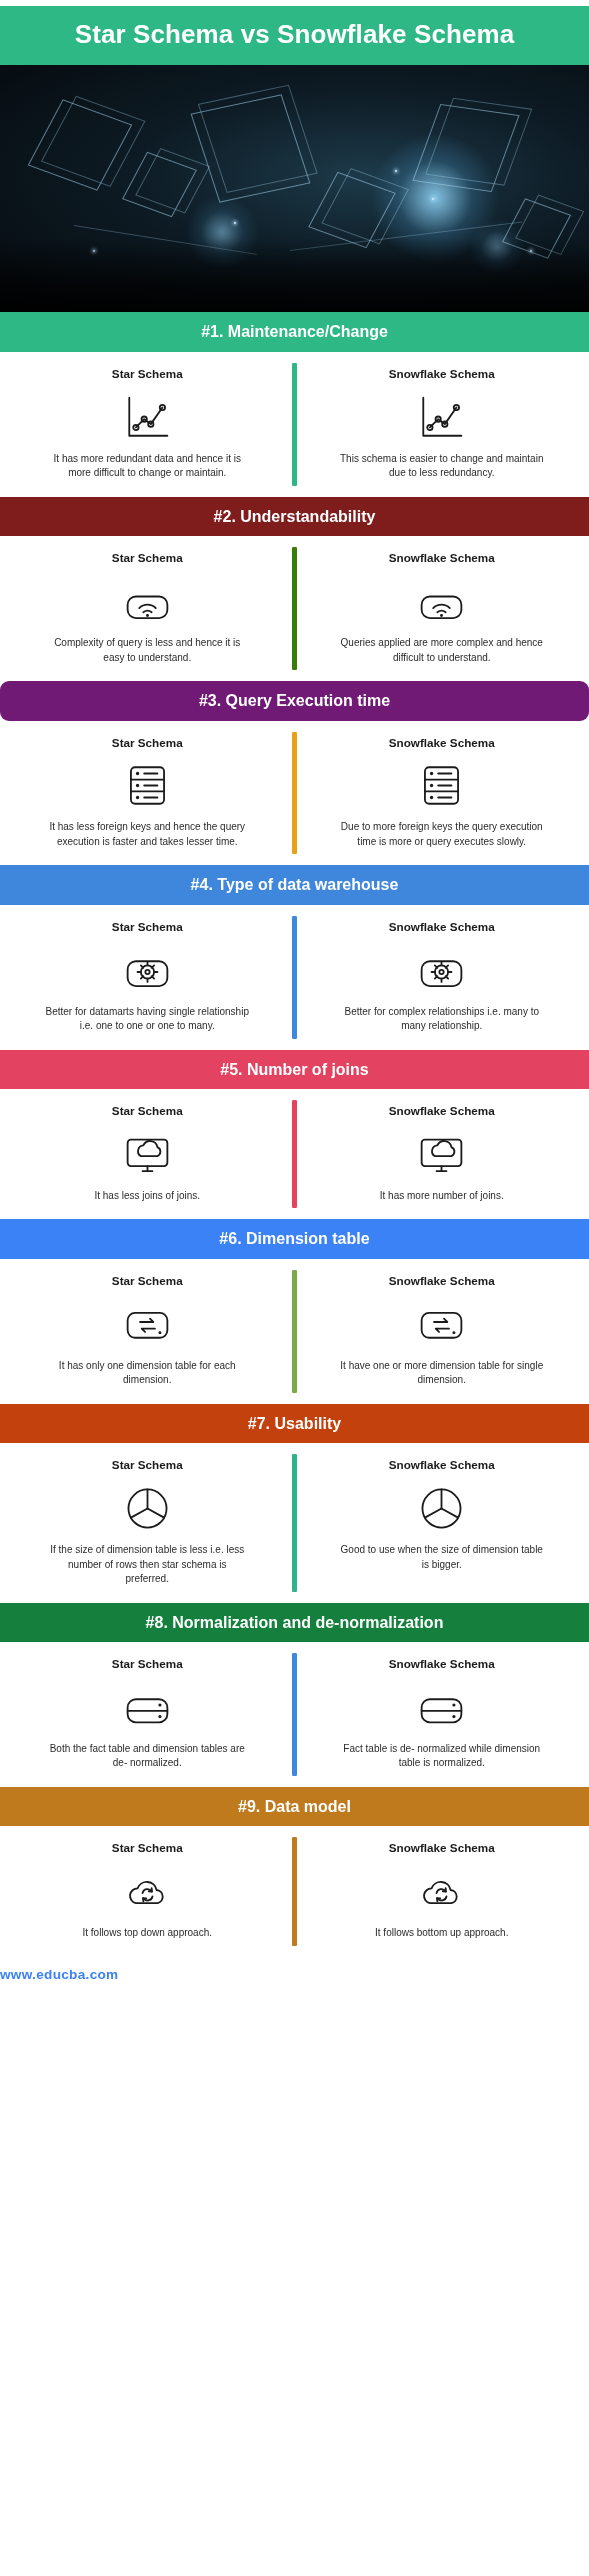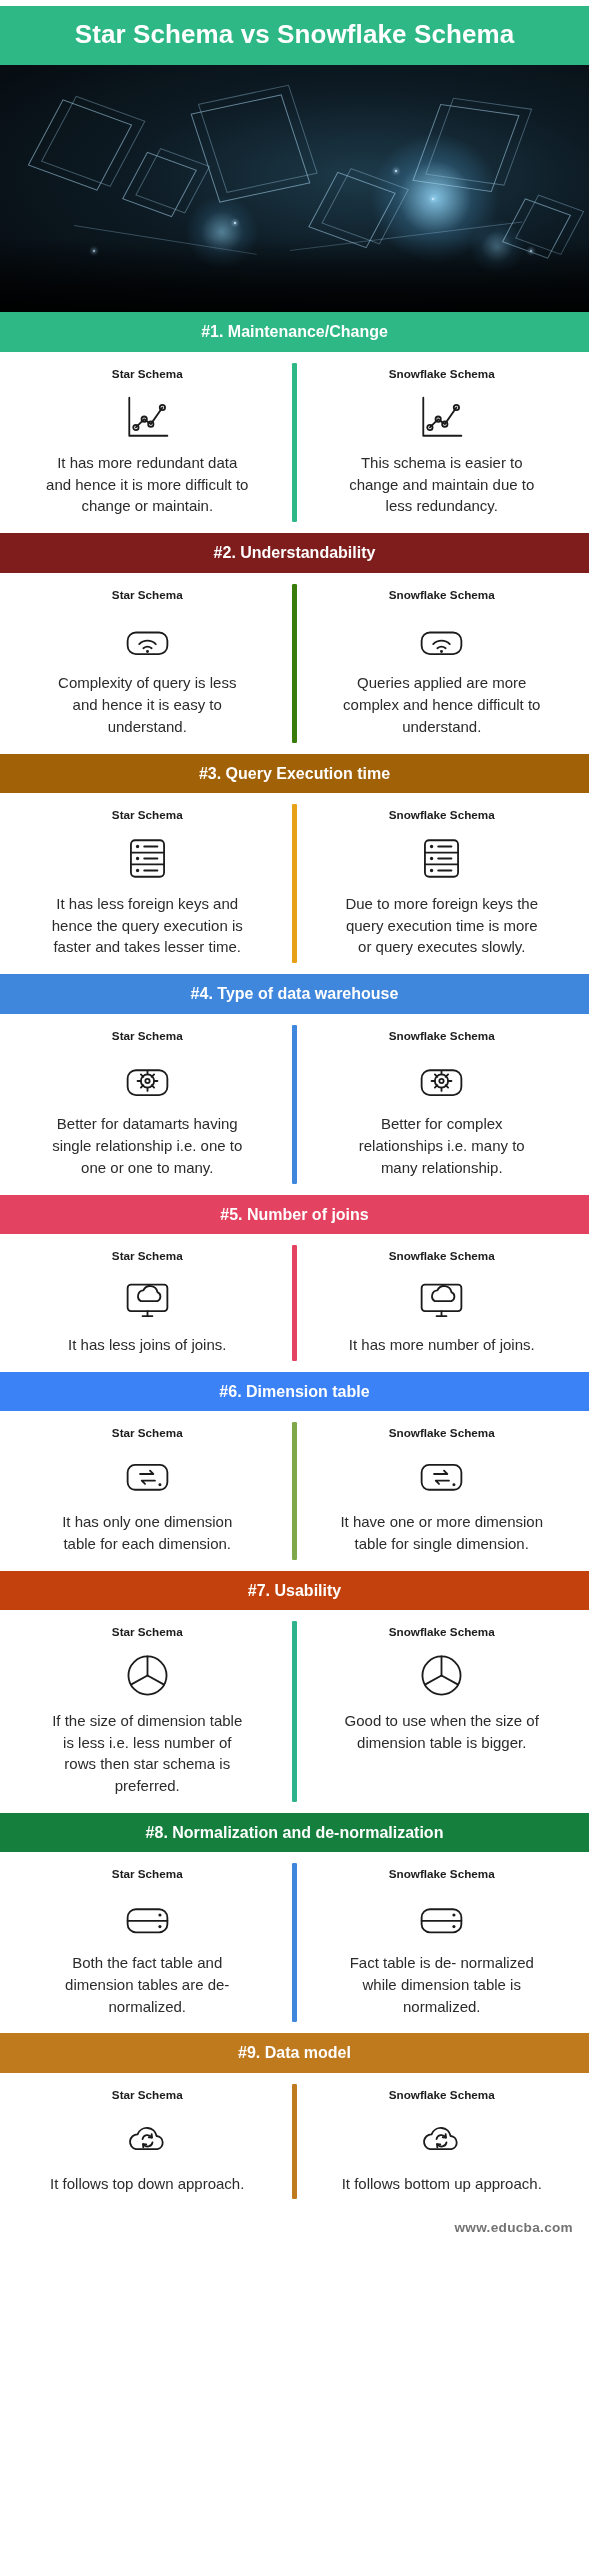--- a/index.html
+++ b/index.html
@@ -128,32 +128,32 @@
   .icon-wrap {
     height: 57px;
     display: flex;
     align-items: center;
     justify-content: center;
     margin-bottom: 6.2px;
   }
   .col p {
     margin: 0 auto;
     max-width: 204px;
-    font-size: 15px;
+    font-size: 10px;
     line-height: 1.45;
     color: #2b2b2b;
   }
 
   
   .footer {
-    text-align: right;
+    text-align: left;
     padding: 10px 16px 11px 0;
     font-size: 13.6px;
     font-weight: bold;
-    color: #737373;
+    color: #3b82f6;
     letter-spacing: 0.3px;
   }
   svg { display: block; }
 </style>
 </head>
 <body>
 
 <div class="page">
 
   <div class="title-band" id="title-band" style="background: rgb(46, 184, 133);">
@@ -234,21 +234,21 @@
             <svg width="53" height="53" viewBox="0 0 64 64">
         <rect x="8" y="26" width="48" height="26" rx="10" fill="none" stroke="#1b1b1b" stroke-width="2.2" stroke-linecap="round" stroke-linejoin="round"></rect>
         <path d="M22 40 a14 14 0 0 1 20 0" fill="none" stroke="#1b1b1b" stroke-width="2.2" stroke-linecap="round" stroke-linejoin="round"></path>
         <path d="M27 45 a8 8 0 0 1 10 0" fill="none" stroke="#1b1b1b" stroke-width="2.2" stroke-linecap="round" stroke-linejoin="round"></path>
         <circle cx="32" cy="49" r="1.8" fill="#1b1b1b"></circle>
       </svg>
           </div>
           <p>Queries applied are more complex and hence difficult to understand.</p>
         </div>
       </div>
-      <div class="band" style="background: #a16207;">#3. Query Execution time</div>
+      <div class="band" style="background: #701a75; border-radius: 9px;">#3. Query Execution time</div>
       <div class="compare">
         <div class="divider" style="background:#e8a117"></div>
         <div class="col">
           <h3>Star Schema</h3>
           <div class="icon-wrap">
             <svg width="53" height="53" viewBox="0 0 64 64">
         <rect x="12" y="10" width="40" height="44" rx="5" fill="none" stroke="#1b1b1b" stroke-width="2.2" stroke-linecap="round" stroke-linejoin="round"></rect>
         <line x1="12" y1="25" x2="52" y2="25" fill="none" stroke="#1b1b1b" stroke-width="2.2" stroke-linecap="round" stroke-linejoin="round"></line>
         <line x1="12" y1="39" x2="52" y2="39" fill="none" stroke="#1b1b1b" stroke-width="2.2" stroke-linecap="round" stroke-linejoin="round"></line>
         <circle cx="20" cy="17.5" r="2" fill="#1b1b1b"></circle>

